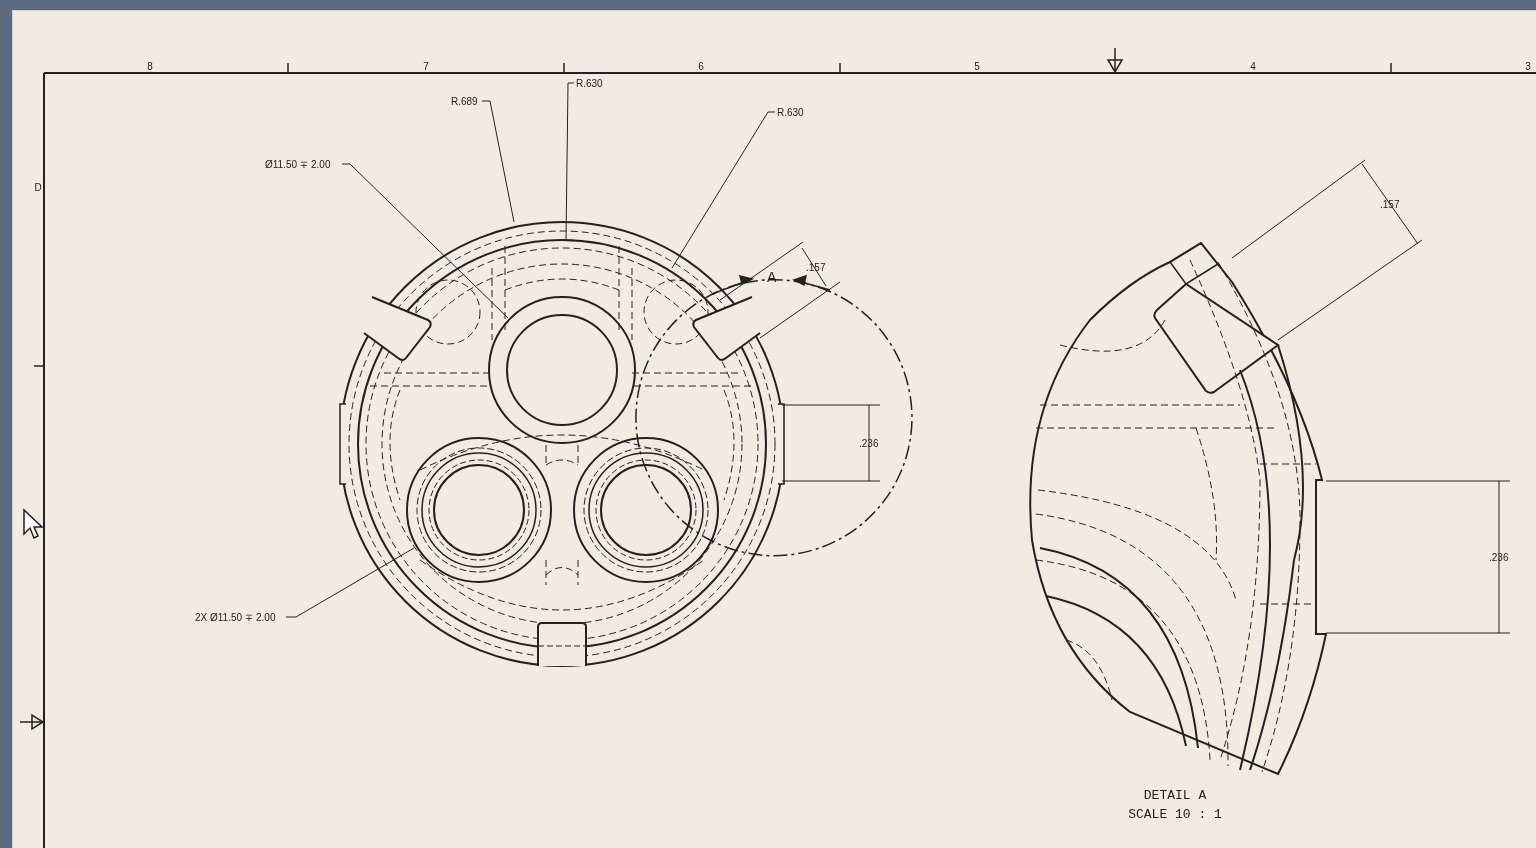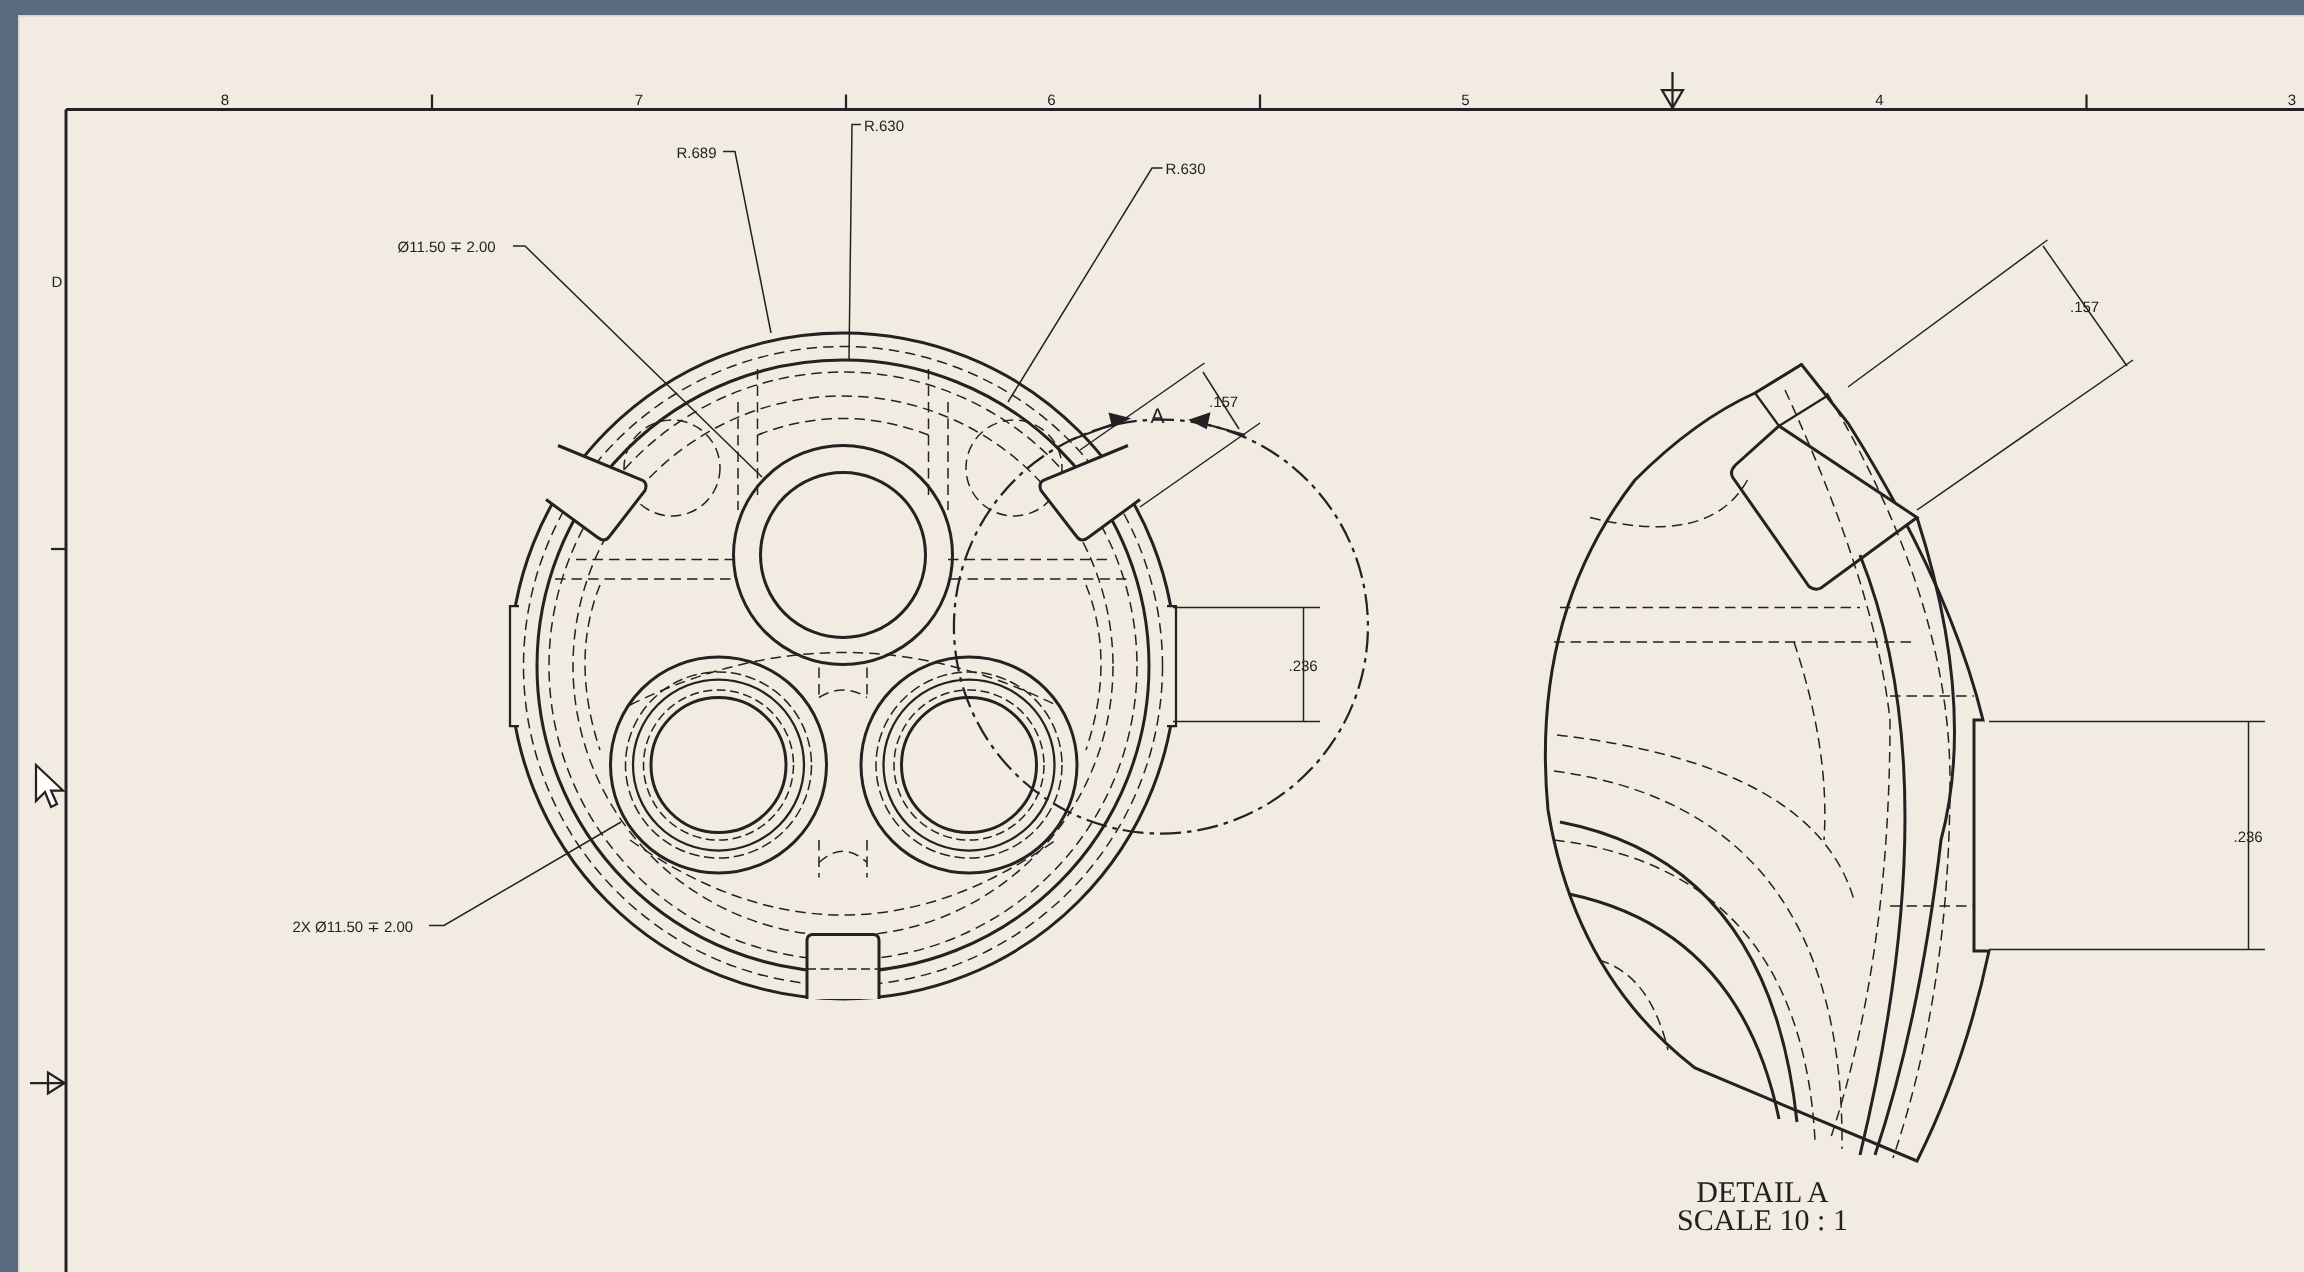--- a/index.html
+++ b/index.html
@@ -14,22 +14,22 @@
     background: #f2ebe2;
     border-left: 1px solid #d8d2ca;
     border-top: 1px solid #d8d2ca;
   }
   svg { position: absolute; left: 0; top: 0; }
   .lbl { font-family: "Liberation Sans", sans-serif; fill: #222; }
   .tiny { font-size: 10px; }
   .zone { font-size: 10px; }
   .detail-title {
     position: absolute; left: 1100px; top: 786px; width: 150px;
-    text-align: center; font-size: 20px; color: #222; line-height: 19px;
-    font-family: Liberation Serif, serif;
+    text-align: center; font-size: 13px; color: #222; line-height: 19px;
+    font-family: Liberation Mono, monospace;
   }
   .cursor { position: absolute; left: 22px; top: 508px; }
 </style>
 </head>
 <body>
 
 <div class="sheet"></div>
 
 <svg width="1536" height="848" viewBox="0 0 1536 848">
 

